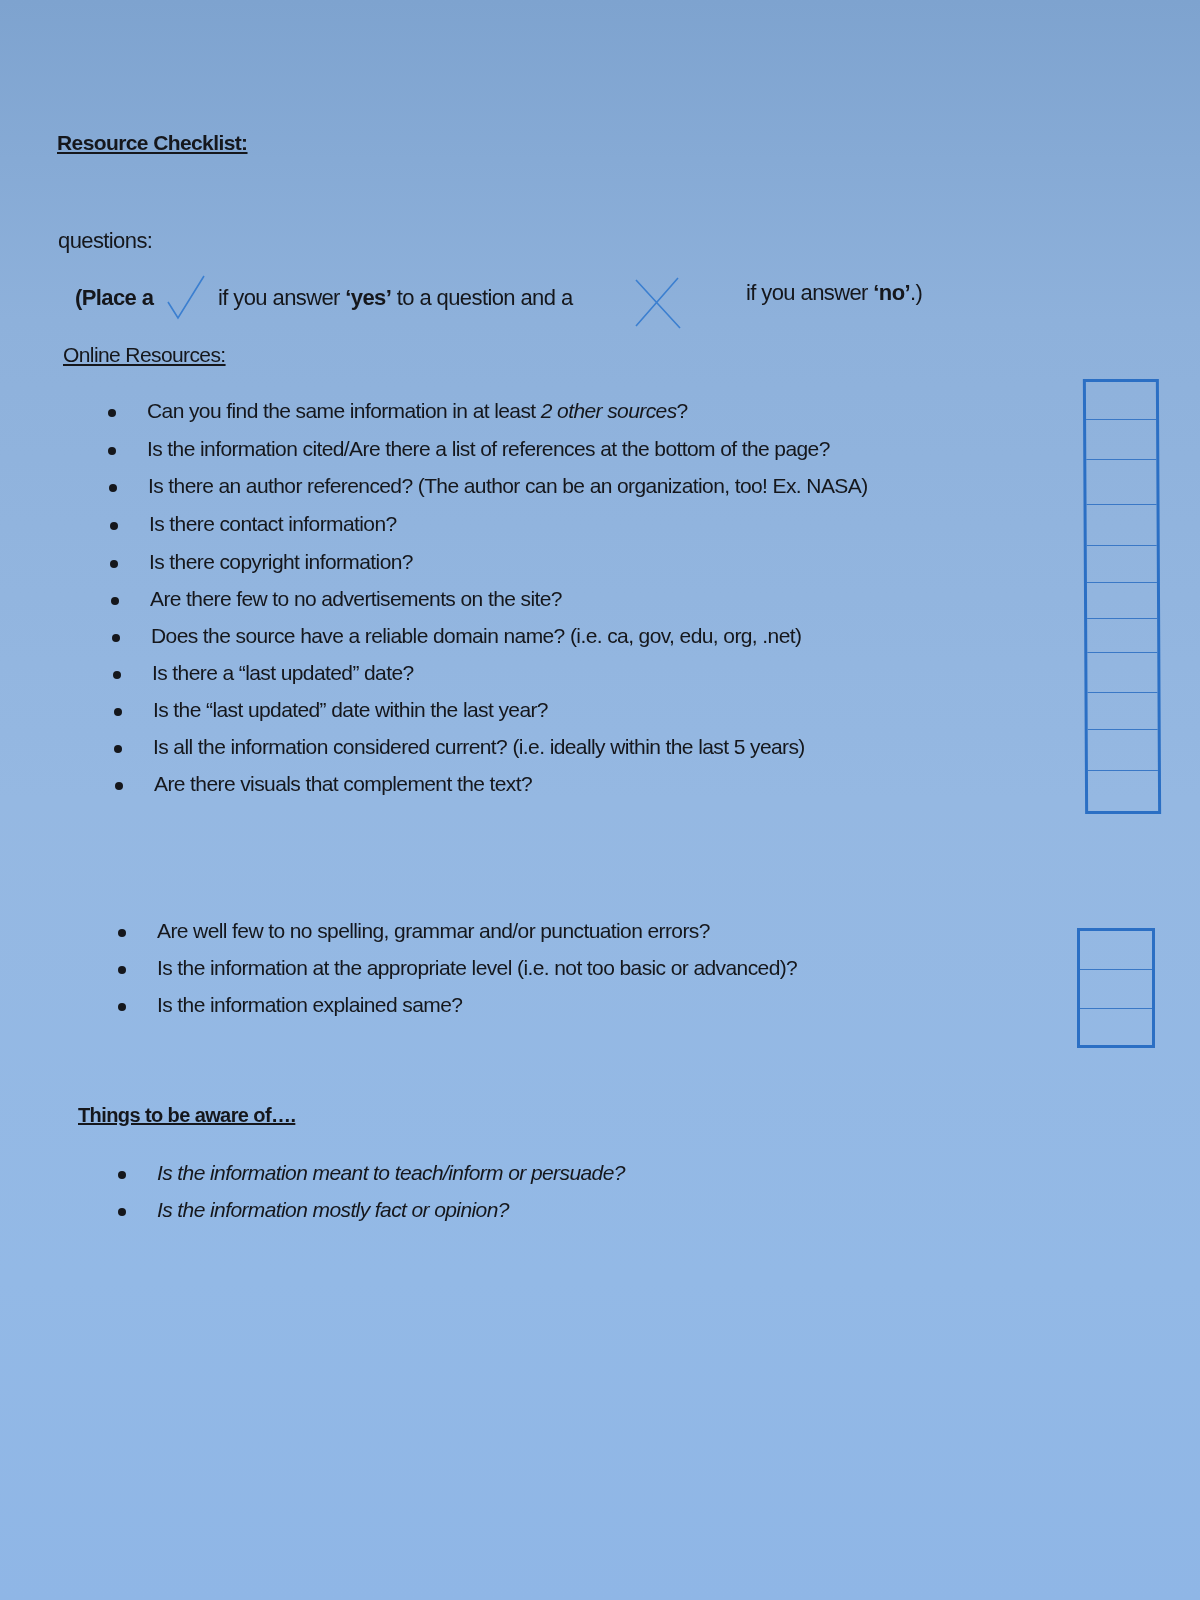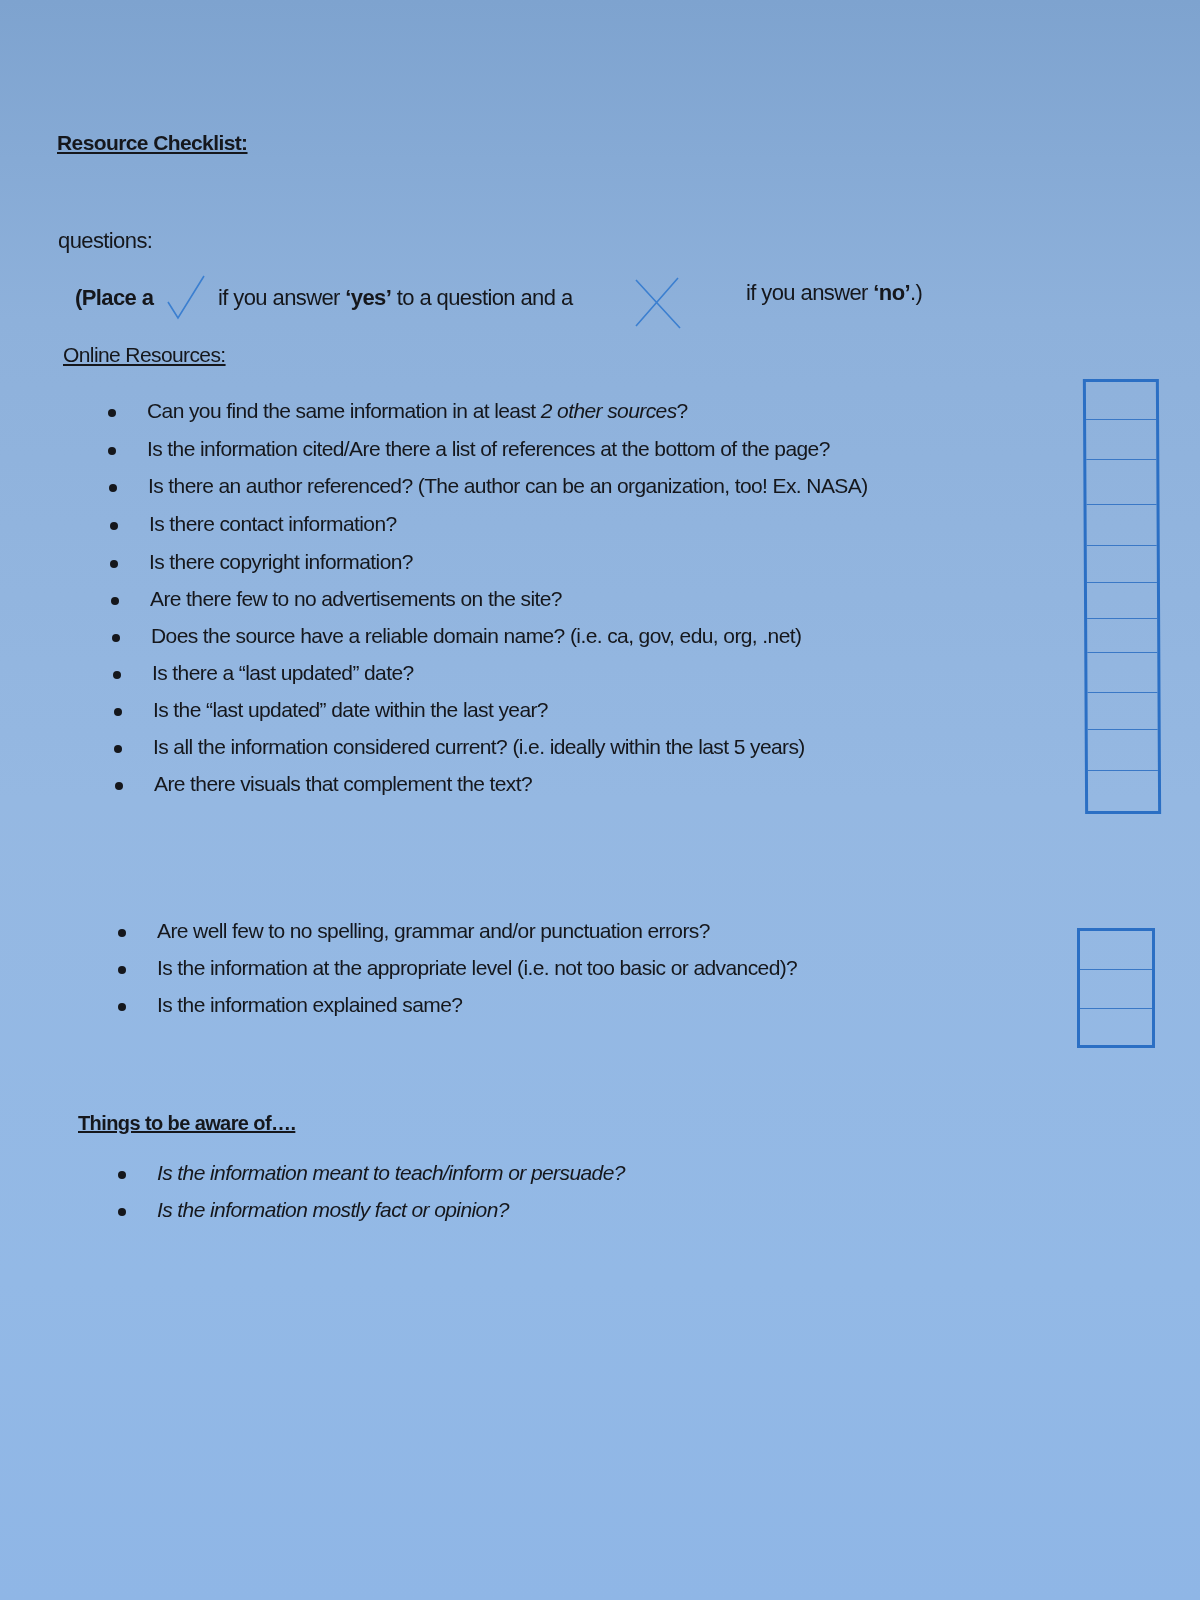--- a/index.html
+++ b/index.html
@@ -10,21 +10,21 @@
     color:#15171c;
   }
   .page { position:absolute; inset:0; }
   .abs { position:absolute; white-space:nowrap; }
   .t { font-size:22px; letter-spacing:-0.6px; transform-origin:left center; }
   .title { left:57px; top:131px; font-size:21px; font-weight:bold; text-decoration:underline; letter-spacing:-0.6px; }
   .intro1 { left:58px; top:188px; }
   .intro2 { left:58px; top:228px; }
   .place { top:285px; }
   .h2 { font-size:21px; text-decoration:underline; letter-spacing:-0.6px; }
-  .h3 { font-size:20px; font-weight:bold; text-decoration:underline; letter-spacing:-0.6px;margin-top:8px; }
+  .h3 { font-size:20px; font-weight:bold; text-decoration:underline; letter-spacing:-0.6px; }
   .bullet-row { position:absolute; white-space:nowrap; font-size:21px; letter-spacing:-0.6px; }
   .bullet-row .dot { position:absolute; left:0; top:10px; width:8px; height:8px; border-radius:50%; background:#15171c; }
   .bullet-row .txt { position:absolute; left:39px; top:0; }
   .ital { font-style:italic; }
   b { font-weight:bold; }
   .box { position:absolute; border:3px solid #2b6fc4; box-sizing:border-box; }
   .box .cell { border-bottom:1.5px solid #3a78c6; box-sizing:border-box; }
   .box .cell:last-child { border-bottom:none; }
   svg.mark { position:absolute; }
 </style>

